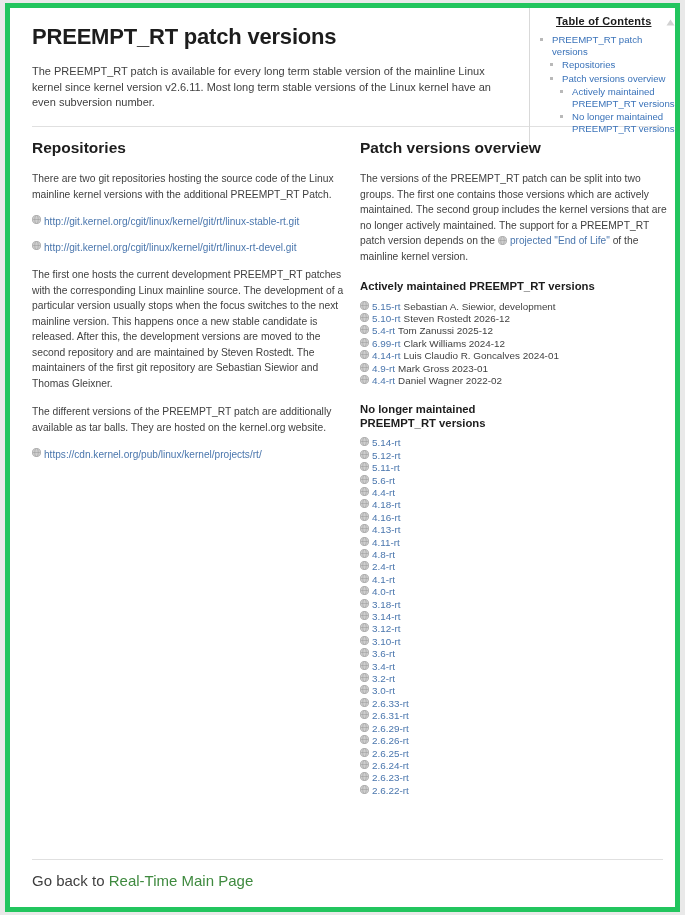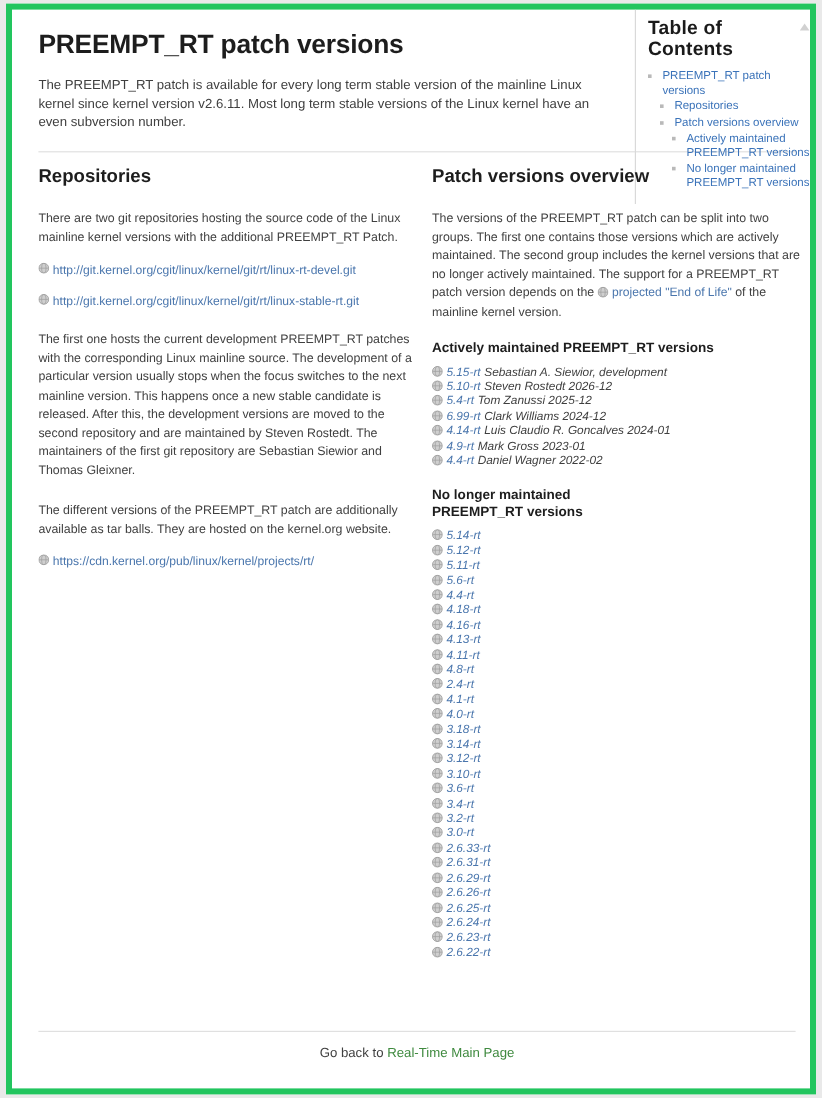--- a/index.html
+++ b/index.html
@@ -28,26 +28,27 @@
   .toc {
     position: absolute;
     left: 519px;
     top: 0px;
     width: 156px;
     padding: 7px 8px 10px 10px;
     box-sizing: border-box;
     border-left: 1px solid #d9d9d9;
   }
   .toc-head {
-    font-size: 16px;
+    font-size: 11px;
     font-weight: bold;
     color: #1a1a1a;
     letter-spacing: .2px;
-    margin: 0 0 7px 0;
+    margin: 0 0 7px 16px;
     position: relative;
+    text-decoration: underline;
   }
   .toc-collapse {
     position: absolute;
     right: 2px;
     top: 4px;
     width: 9px;
     height: 7px;
     opacity: .45;
   }
   .toc-collapse svg { display: block; }
@@ -126,21 +127,21 @@
   h2.sec {
     font-size: 15.5px;
     font-weight: bold;
     color: #1d1d1d;
     margin: 0 0 14px 0;
   }
   p.body {
     font-size: 10.3px;
     line-height: 15.5px;
     color: #3f3f3f;
-    margin: 18px 0 13px 0;
+    margin: 4px 0 13px 0;
   }
   h3.sub {
     font-size: 11.3px;
     font-weight: bold;
     color: #1d1d1d;
     margin: 16px 0 7px 0;
     line-height: 13.5px;
   }
   
   .globe {
@@ -165,37 +166,36 @@
   }
   
   ul.vlist { list-style: none; margin: 0; padding: 0; }
   ul.vlist li {
     display: flex;
     align-items: flex-start;
     font-size: 9.9px;
     line-height: 12.4px;
     color: #3f3f3f;
     white-space: nowrap;
-    font-style: italic;
   }
   ul.vlist li .vname { color: #4a76ad; }
   ul.vlist li .vmeta { color: #3f3f3f; margin-left: 3px; }
   .inline-ext { white-space: nowrap; }
 
   
   .footer {
     position: absolute;
     left: 22px;
     top: 851px;
     width: 631px;
   }
   .footer .fhr { height: 1px; background: #e0e0e0; width: 100%; }
   .footer .ftext {
-    text-align: center;
-    font-size: 11px;
+    text-align: left;
+    font-size: 15px;
     color: #3f3f3f;
     margin-top: 12px;
   }
   .footer .ftext a { color: #3f8a3f; text-decoration: none; }
 </style>
 </head>
 <body>
 
 <div class="page">
 
@@ -245,32 +245,32 @@
       <p class="body">There are two git repositories hosting the source code of the Linux mainline kernel versions with the additional PREEMPT_RT Patch.</p>
 
       <div class="linkline">
         <span class="globe">
           <svg viewBox="0 0 9 9" width="9" height="9">
             <circle cx="4.5" cy="4.5" r="4.1" fill="#cfcfcf" stroke="#9d9d9d" stroke-width="0.7"></circle>
             <ellipse cx="4.5" cy="4.5" rx="1.8" ry="4.1" fill="none" stroke="#9d9d9d" stroke-width="0.6"></ellipse>
             <line x1="0.5" y1="4.5" x2="8.5" y2="4.5" stroke="#9d9d9d" stroke-width="0.6"></line>
           </svg>
         </span>
-        <a class="ext" href="#">http://git.kernel.org/cgit/linux/kernel/git/rt/linux-rt-devel.git</a>
+        <a class="ext" href="#">http://git.kernel.org/cgit/linux/kernel/git/rt/linux-stable-rt.git</a>
       </div>
 
       <div class="linkline">
         <span class="globe">
           <svg viewBox="0 0 9 9" width="9" height="9">
             <circle cx="4.5" cy="4.5" r="4.1" fill="#cfcfcf" stroke="#9d9d9d" stroke-width="0.7"></circle>
             <ellipse cx="4.5" cy="4.5" rx="1.8" ry="4.1" fill="none" stroke="#9d9d9d" stroke-width="0.6"></ellipse>
             <line x1="0.5" y1="4.5" x2="8.5" y2="4.5" stroke="#9d9d9d" stroke-width="0.6"></line>
           </svg>
         </span>
-        <a class="ext" href="#">http://git.kernel.org/cgit/linux/kernel/git/rt/linux-stable-rt.git</a>
+        <a class="ext" href="#">http://git.kernel.org/cgit/linux/kernel/git/rt/linux-rt-devel.git</a>
       </div>
 
       <p class="body">The first one hosts the current development PREEMPT_RT patches with the corresponding Linux mainline source. The development of a particular version usually stops when the focus switches to the next mainline version. This happens once a new stable candidate is released. After this, the development versions are moved to the second repository and are maintained by Steven Rostedt. The maintainers of the first git repository are Sebastian Siewior and Thomas Gleixner.</p>
       <p class="body">The different versions of the PREEMPT_RT patch are additionally available as tar balls. They are hosted on the kernel.org website.</p>
 
       <div class="linkline">
         <span class="globe">
           <svg viewBox="0 0 9 9" width="9" height="9">
             <circle cx="4.5" cy="4.5" r="4.1" fill="#cfcfcf" stroke="#9d9d9d" stroke-width="0.7"></circle>
             <ellipse cx="4.5" cy="4.5" rx="1.8" ry="4.1" fill="none" stroke="#9d9d9d" stroke-width="0.6"></ellipse>

